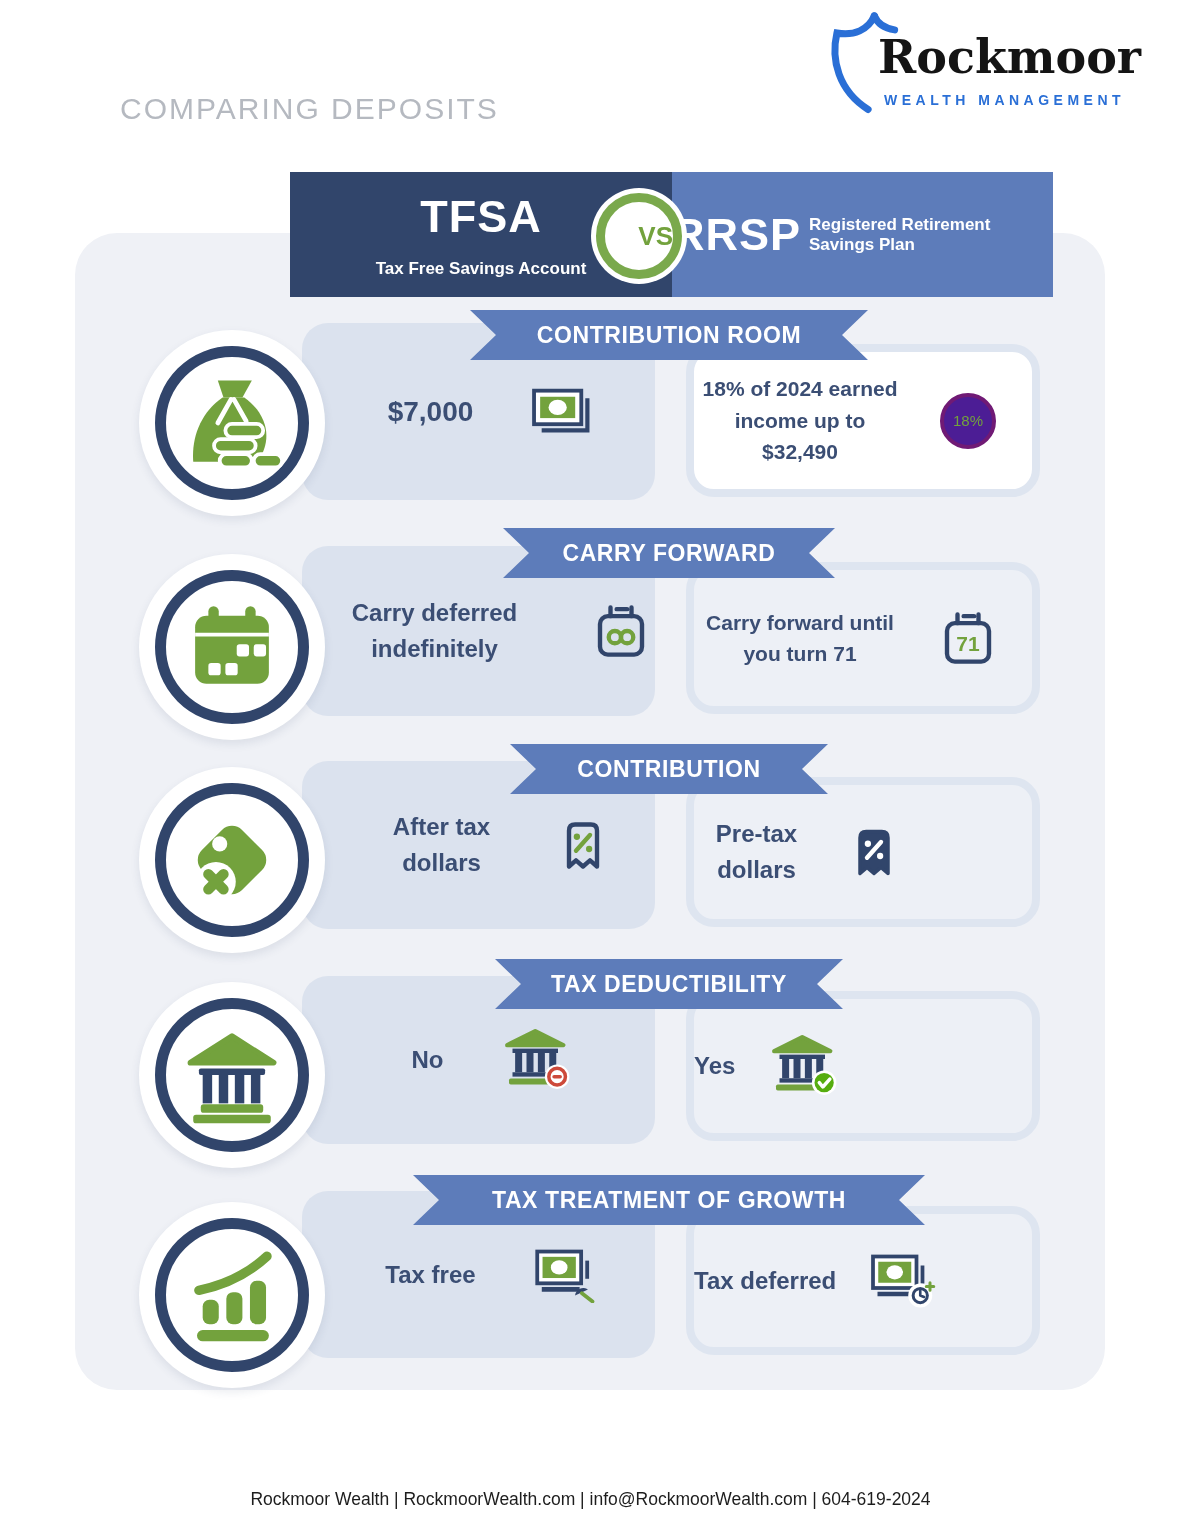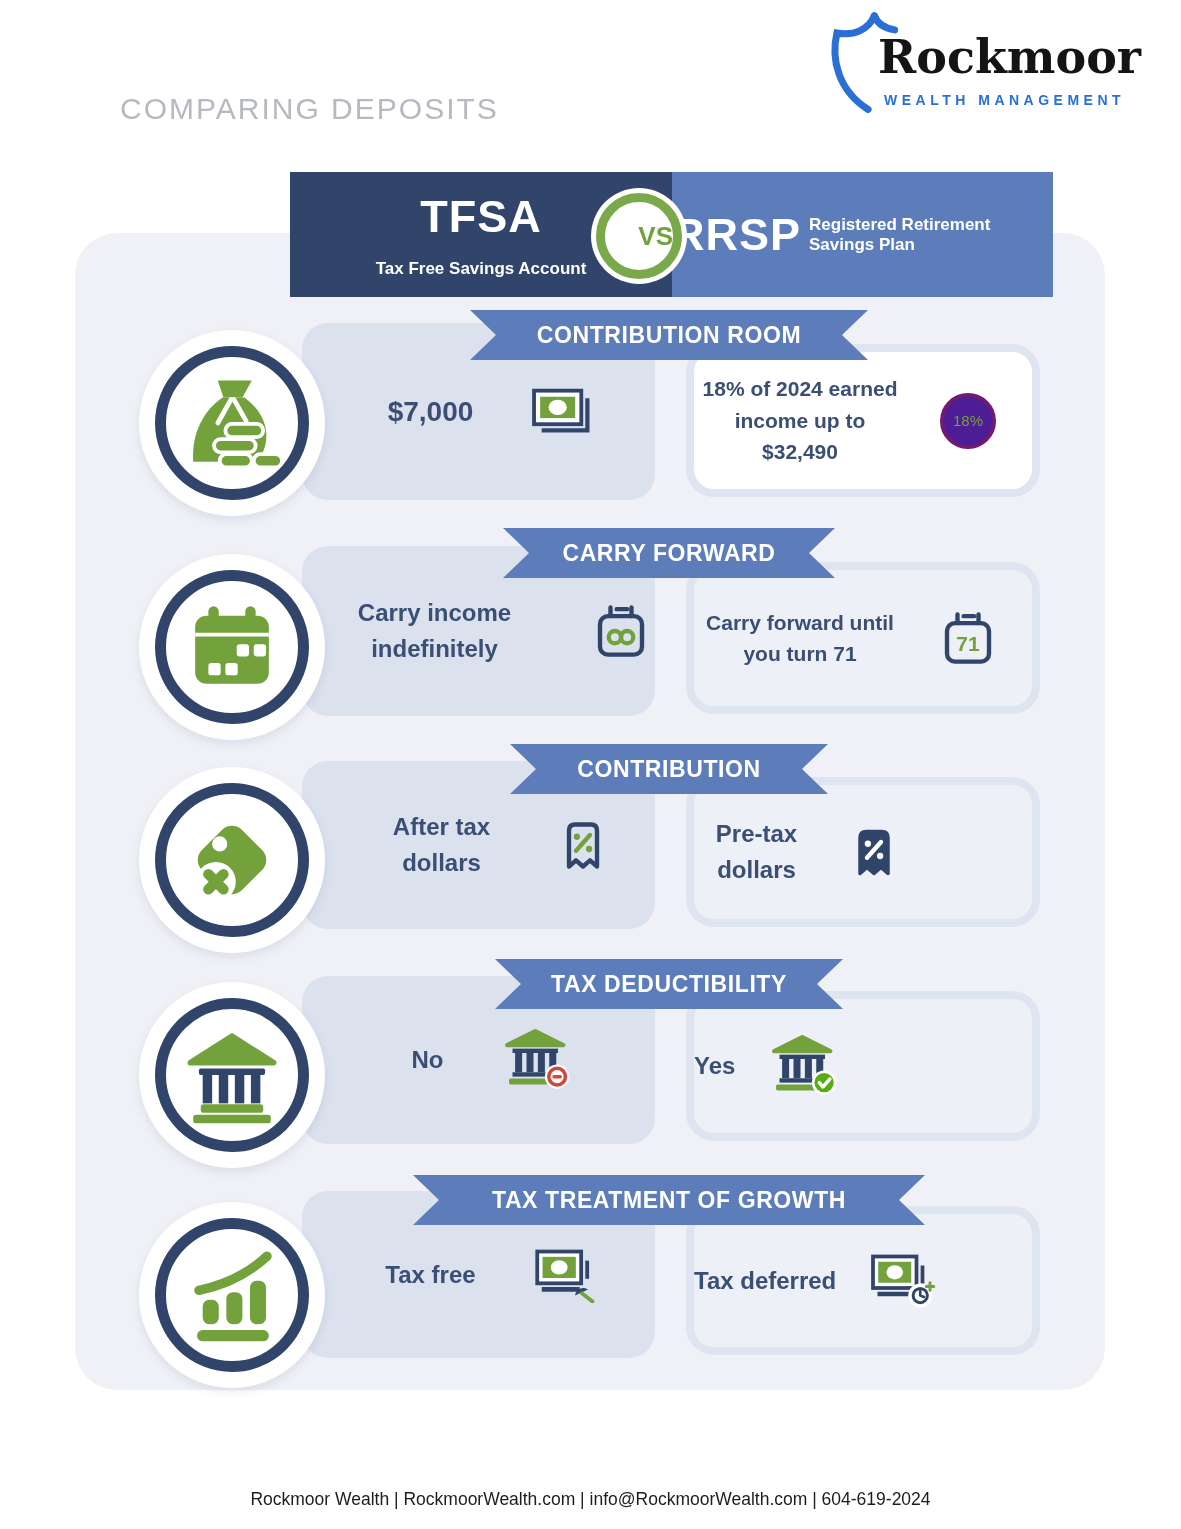--- a/index.html
+++ b/index.html
@@ -146,21 +146,21 @@
         <rect x="78" y="52" width="13" height="13" rx="3"></rect>
         <rect x="30" y="72" width="13" height="13" rx="3"></rect>
         <rect x="48" y="72" width="13" height="13" rx="3"></rect>
       </g>
     </svg>
   </div>
   <div class="banner" style="left:503px;top:528px;width:332px">
     <span>CARRY FORWARD</span>
   </div>
   <div class="tfsa-cell" style="top:546px;height:170px">
-    <span class="cell-text tfsa-lines">Carry income indefinitely</span>
+    <span class="cell-text tfsa-lines">Carry deferred indefinitely</span>
     <svg width="56" height="58" viewBox="0 0 64 66">
       <rect x="8" y="16" width="48" height="44" rx="9" fill="none" stroke="#31456b" stroke-width="5"></rect>
       <path d="M20 6 v10 M44 6 v10 M27 8 h12" stroke="#31456b" stroke-width="5" fill="none" stroke-linecap="round"></path>
       <circle cx="25" cy="40" r="7" fill="none" stroke="#73a23d" stroke-width="5"></circle>
       <circle cx="39" cy="40" r="7" fill="none" stroke="#73a23d" stroke-width="5"></circle>
     </svg>
   </div>
   <div class="rrsp-card" style="top:562px;height:152px">
     <span class="cell-text rrsp-lines">Carry forward until you turn 71</span>
     <svg width="56" height="58" viewBox="0 0 64 66">

